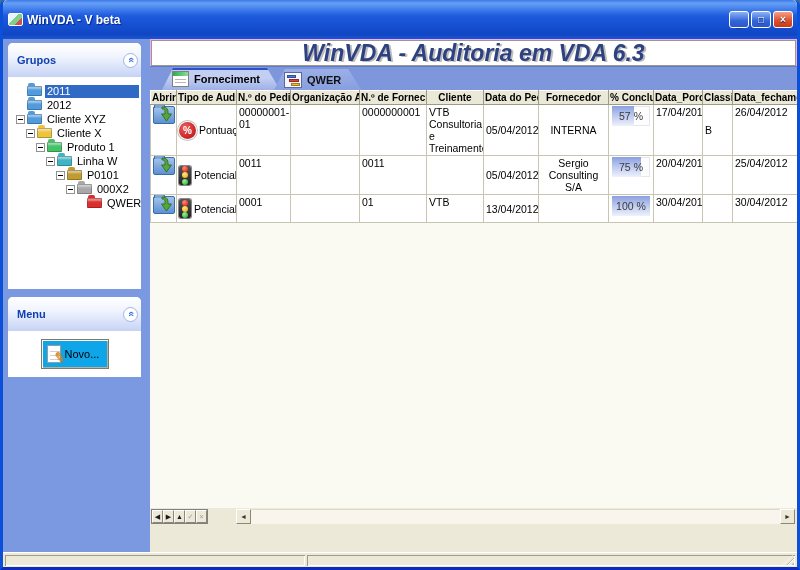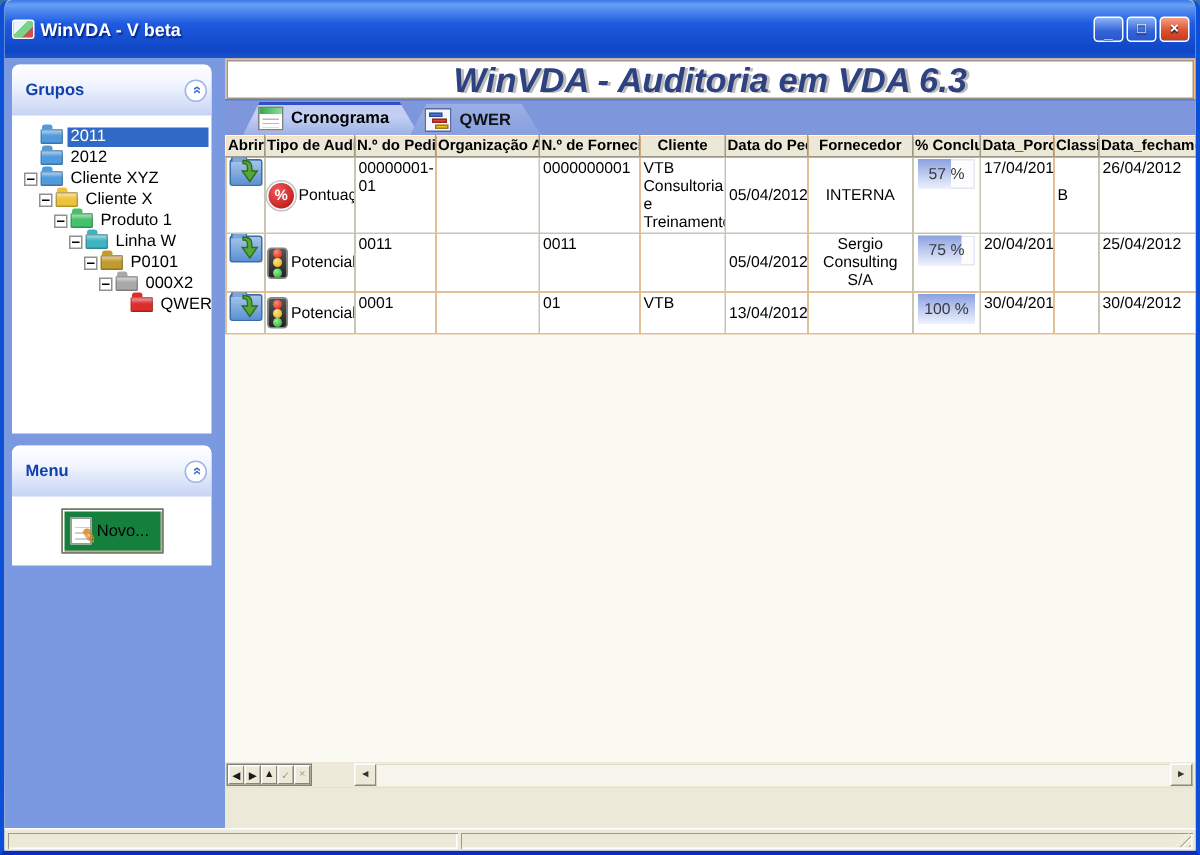--- a/index.html
+++ b/index.html
@@ -47,31 +47,31 @@
   .minus-box::after { content:""; position:absolute; left:1px; right:1px; top:3px; height:1px; background:#000; }
   .folder { width:15px; height:10px; flex:none; margin-right:3px; border-radius:1px; position:relative;
             box-shadow:inset 0 0 0 1px rgba(0,0,0,.25), inset 0 3px 2px rgba(255,255,255,.45); }
   .folder::before { content:""; position:absolute; top:-3px; left:1px; width:7px; height:3px;
                     background:inherit; border-radius:2px 2px 0 0; }
   .tree-label { padding:0 3px 1px 2px; }
   .tree-label.selected { background:#316ac5; color:#fff; flex:1; }
 
   .panel-gap { height:8px; flex:none; }
   .menu-body { height:46px; display:flex; align-items:center; justify-content:center; }
-  .novo-btn { height:30px; min-width:68px; background:#15803d; border:1px solid #7d7a6a;
+  .novo-btn { height:30px; min-width:68px; background:#0ea5e9; border:1px solid #7d7a6a;
               box-shadow:inset 1px 1px 0 #fff, inset -1px -1px 0 #b5b19e;
               display:flex; align-items:center; gap:4px; padding:2px 8px 2px 5px; cursor:pointer; }
   .doc-icon { width:14px; height:18px; background:#fff; border:1px solid #9a9a9a; position:relative;
               background-image:repeating-linear-gradient(180deg,transparent 0 3px,#cfcfcf 3px 4px); background-size:10px 14px;
               background-position:2px 2px; background-repeat:no-repeat; }
   .doc-icon::after { content:"✎"; position:absolute; right:-5px; bottom:-3px; color:#e8921a; font-size:13px;
                      transform:rotate(12deg); text-shadow:0 0 1px #a05c00; }
 
   
-  .main { flex:1; min-width:0; display:flex; flex-direction:column; background:#fdba74; }
+  .main { flex:1; min-width:0; display:flex; flex-direction:column; background:#f0abfc; }
   .banner { height:26px; flex:none; margin:1px 1px 0 1px; background:#fff; border:1px solid #9b988a;
             display:flex; align-items:center; justify-content:center; }
   .banner-text { font-size:23px; font-weight:700; font-style:italic; color:#2e4180;
                  text-shadow:2px 1px 0 #bdbdbd; letter-spacing:0; white-space:nowrap; }
 
   .tabstrip { height:24px; flex:none; background:#7e97dc; display:flex; align-items:flex-end; padding-left:12px;
               border-top:1px solid #5f7ccc; }
   .tab { height:22px; display:flex; align-items:center; gap:5px; font-weight:700; font-size:11px;
          padding:0 20px 0 10px; clip-path:polygon(11px 0, calc(100% - 13px) 0, 100% 100%, 0 100%); cursor:pointer; }
   .tab.active { background:linear-gradient(180deg,#2d52c8 0 2px,#c3cff2 2px 45%,#9db1e8 100%); color:#000; }
@@ -239,21 +239,21 @@
 
     <div class="main">
 
       <div class="banner">
         <span class="banner-text">WinVDA - Auditoria em VDA 6.3</span>
       </div>
 
       <div class="tabstrip">
         <div class="tab active">
           <span class="cal-icon"></span>
-          <span>Cronograma</span>
+          <span>Forneciment</span>
         </div>
         <div class="tab inactive">
           <span class="gantt-icon">
               <i class="b1"></i>
               <i class="b2"></i>
               <i class="b3"></i>
             </span>
           <span>QWER</span>
         </div>
       </div>

